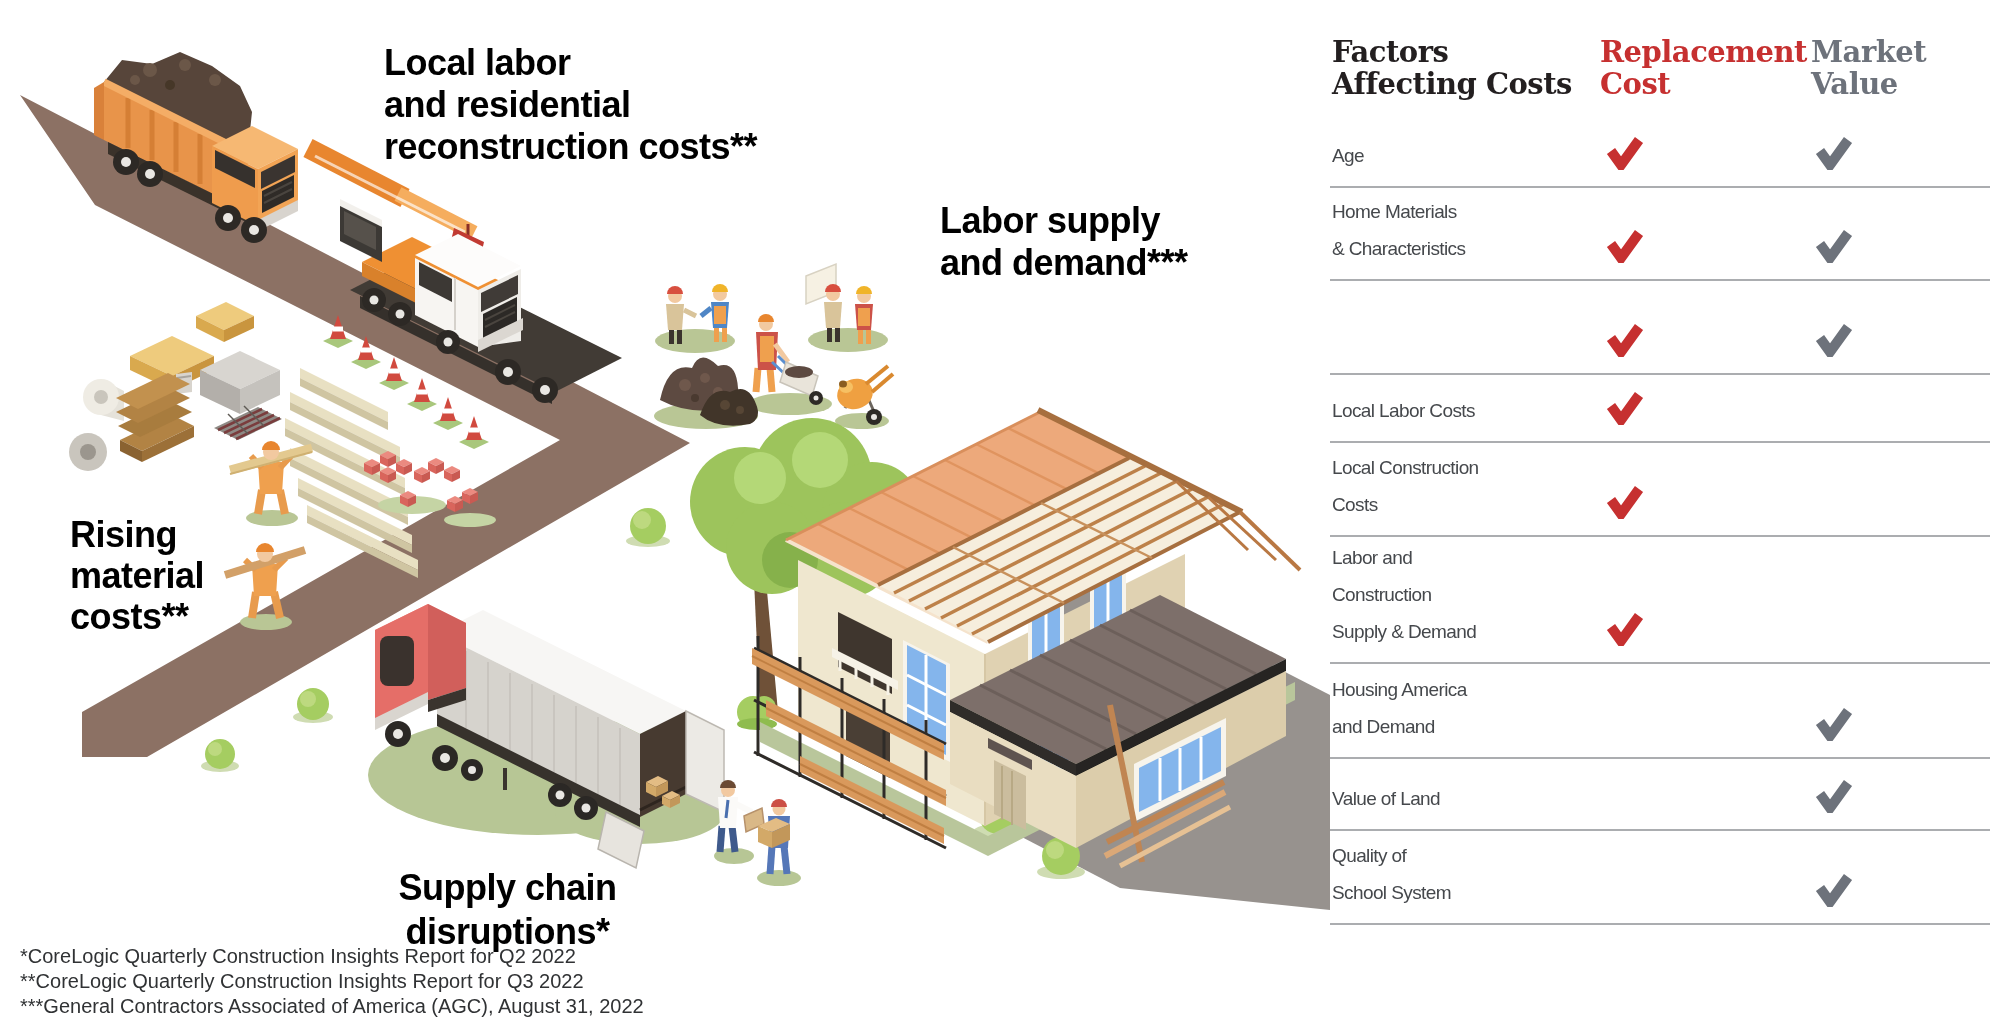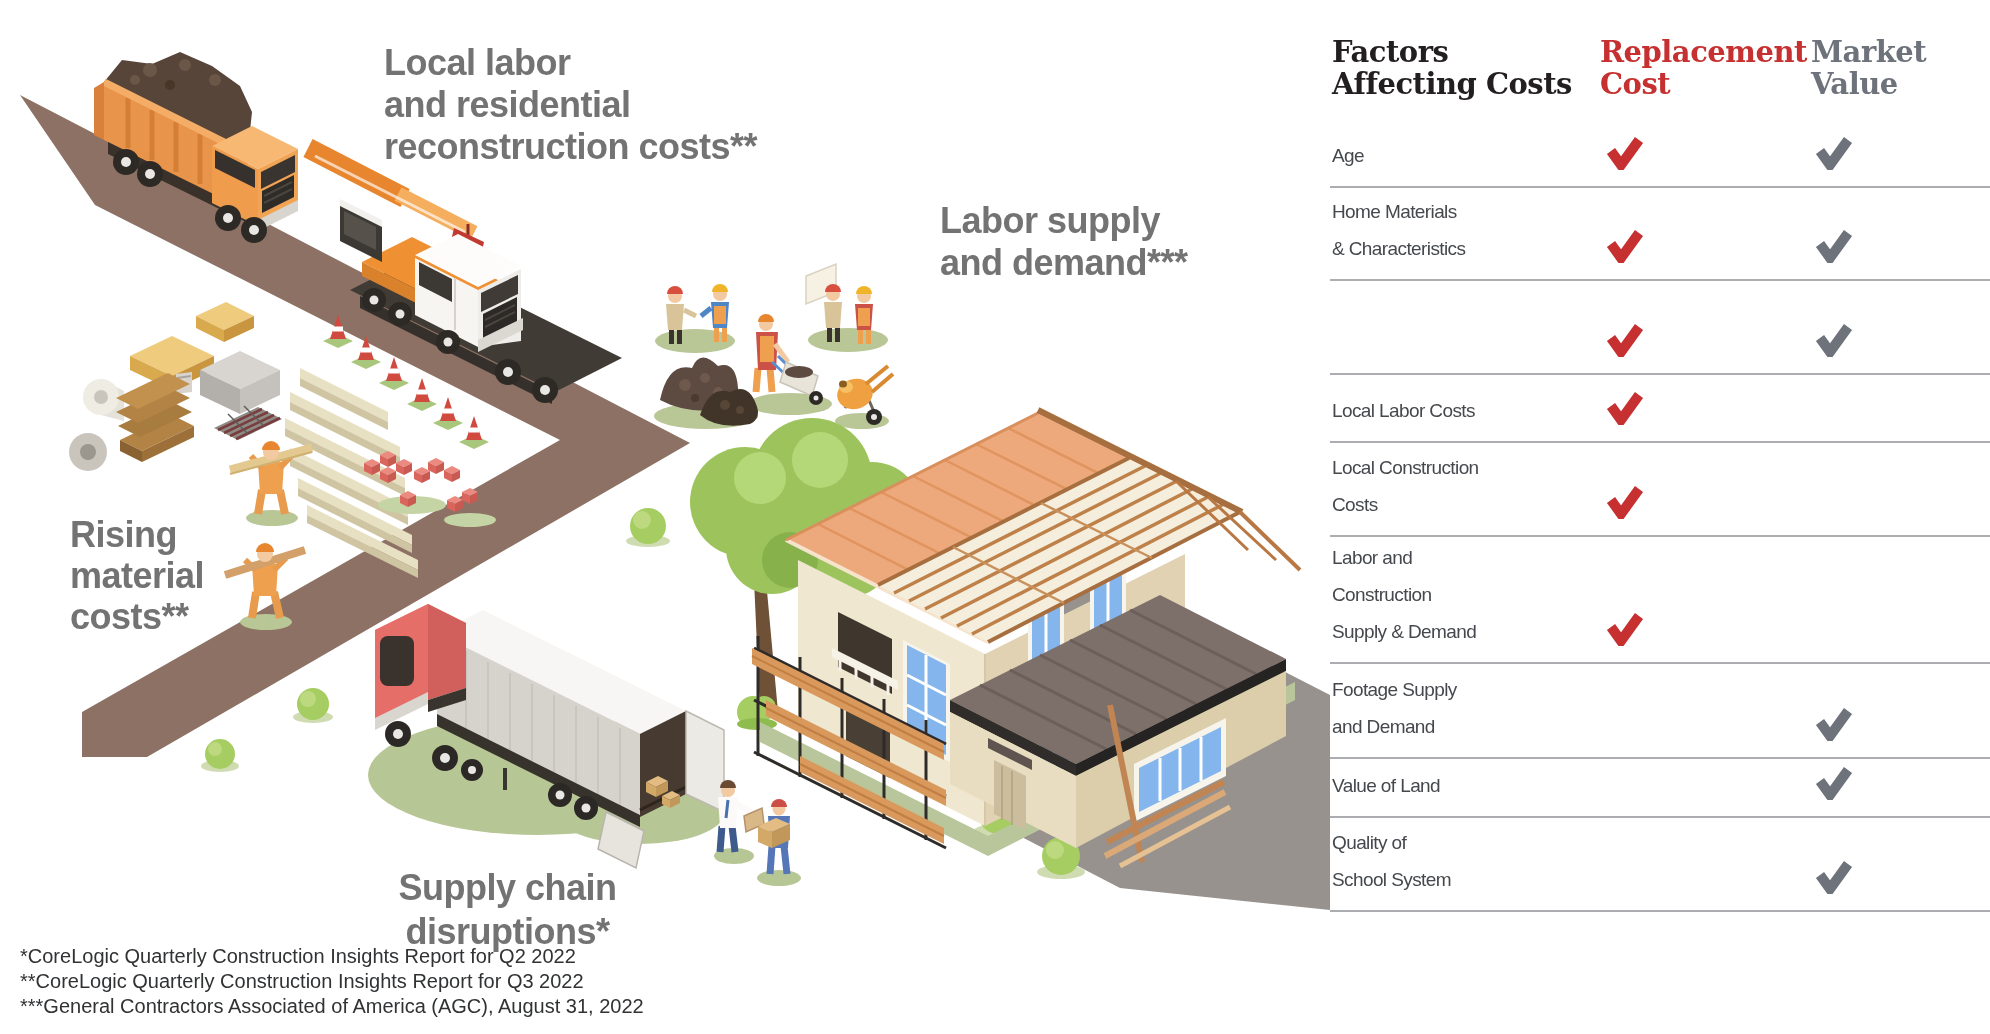--- a/index.html
+++ b/index.html
@@ -1,41 +1,41 @@
 <!DOCTYPE html>
 <html style="--rc-color: #c63030; --mv-color: #6d727b;"><head>
 <meta charset="utf-8">
 <style>
   html,body{margin:0;padding:0;background:#fff;}
   #page{position:relative;width:1990px;height:1034px;background:#ffffff;overflow:hidden;
         font-family:"Liberation Sans",sans-serif;}
   
   .ill-label{position:absolute;font-weight:bold;font-size:36px;line-height:42px;
-             color:#737373;white-space:pre-line;letter-spacing:-0.5px;}
+             color:#000000;white-space:pre-line;letter-spacing:-0.5px;}
   #label-supply{text-align:center;line-height:44px;}
   .footnotes{position:absolute;left:20px;top:944px;font-size:20px;line-height:25px;color:#303234;}
   
   #cost-table{position:absolute;left:1330px;top:0;width:660px;height:1034px;}
   .thead{position:absolute;top:36px;left:0;width:660px;height:76px;}
   .th{position:absolute;font-family:"DejaVu Serif","Liberation Serif",serif;font-weight:bold;
       font-size:29px;line-height:32px;white-space:pre-line;letter-spacing:-0.5px;}
   .th-factors{left:2px;color:#231f20;}
   .th-rc{left:270px;color:var(--rc-color,#c63030);}
   .th-mv{left:481px;color:var(--mv-color,#6d727b);}
   #table-rows{position:absolute;left:0;top:112px;width:660px;}
   .t-row{position:relative;width:660px;border-bottom:2px solid #abadb0;box-sizing:border-box;
          display:flex;align-items:flex-end;}
   .t-row:nth-child(1){height:76px}
   .t-row:nth-child(2){height:93px}
   .t-row:nth-child(3){height:94px}
   .t-row:nth-child(4){height:68px}
   .t-row:nth-child(5){height:94px}
   .t-row:nth-child(6){height:127px}
   .t-row:nth-child(7){height:95px}
-  .t-row:nth-child(8){height:59px}
+  .t-row:nth-child(8){height:72px}
   .t-row:nth-child(9){height:94px}
   .row-label{font-size:19px;line-height:37px;color:#45484c;letter-spacing:-0.6px;
              white-space:pre-line;margin:0 0 12px 2px;font-weight:400;}
   .check{position:absolute;bottom:16px;width:38px;height:34px;}
   .check-rc{left:276px;color:var(--rc-color,#c63030);}
   .check-mv{left:485px;color:var(--mv-color,#6d727b);}
   .check svg{display:block;width:38px;height:34px;}
 </style>
 </head>
 <body>
@@ -700,21 +700,21 @@
 Supply &amp; Demand</div>
       <span class="check check-rc" style="visibility: visible;">
         <svg viewBox="0 0 38 34">
               <polyline points="5,15 15,29 33,4" fill="none" stroke="currentColor" stroke-width="10" stroke-linecap="butt" stroke-linejoin="miter"></polyline>
             </svg>
       </span>
 
     </div>
 
     <div class="t-row">
-      <div class="row-label">Footage Supply
+      <div class="row-label">Housing America
 and Demand</div>
 
       <span class="check check-mv" style="visibility: visible;">
         <svg viewBox="0 0 38 34">
               <polyline points="5,15 15,29 33,4" fill="none" stroke="currentColor" stroke-width="10" stroke-linecap="butt" stroke-linejoin="miter"></polyline>
             </svg>
       </span>
     </div>
 
     <div class="t-row">

